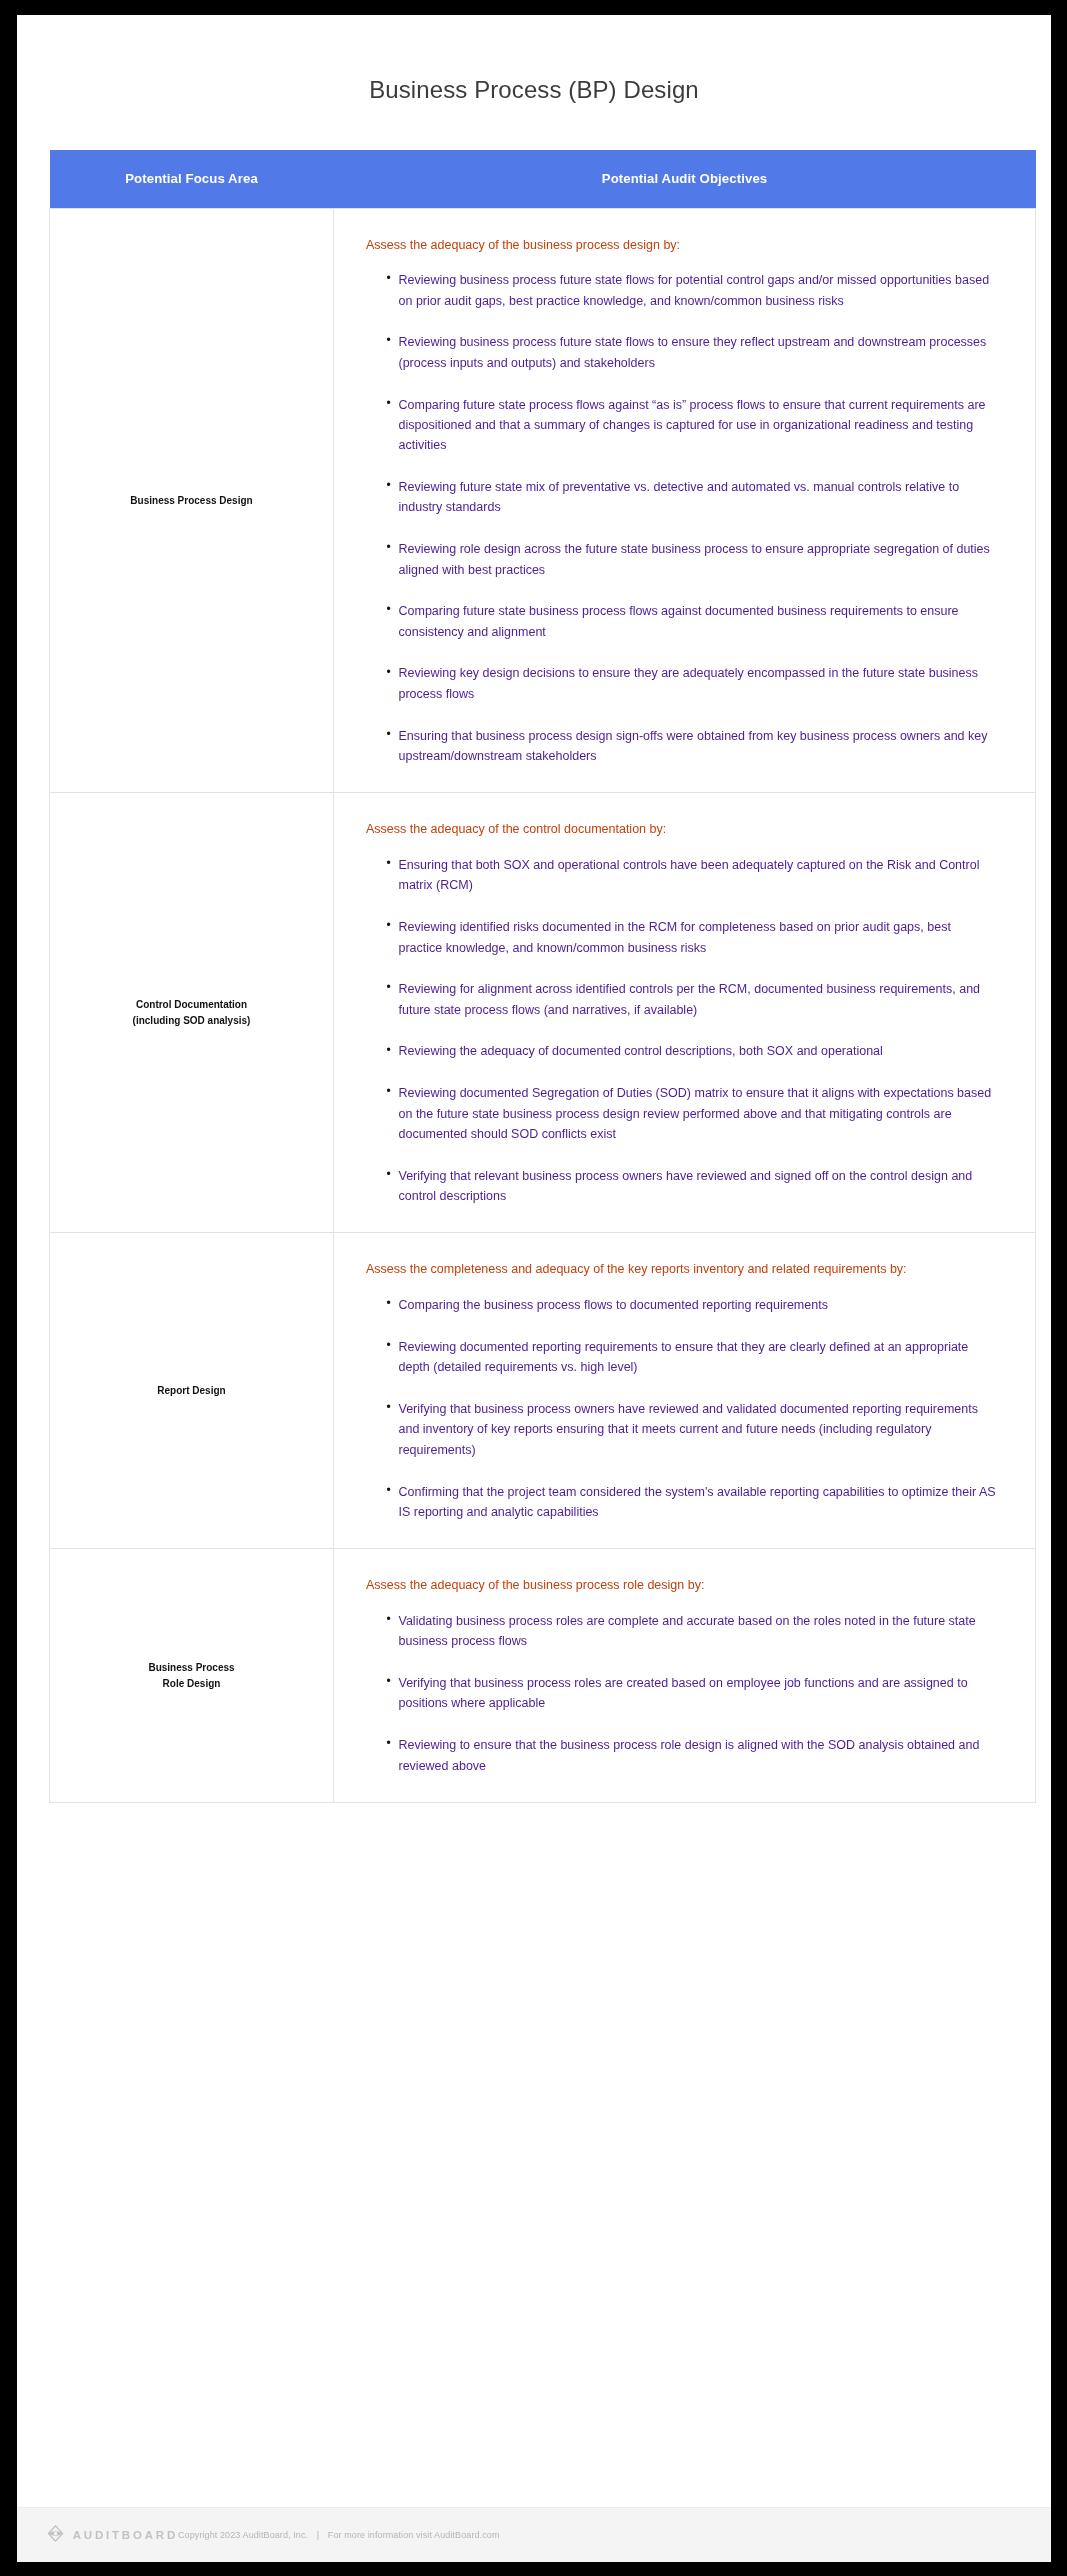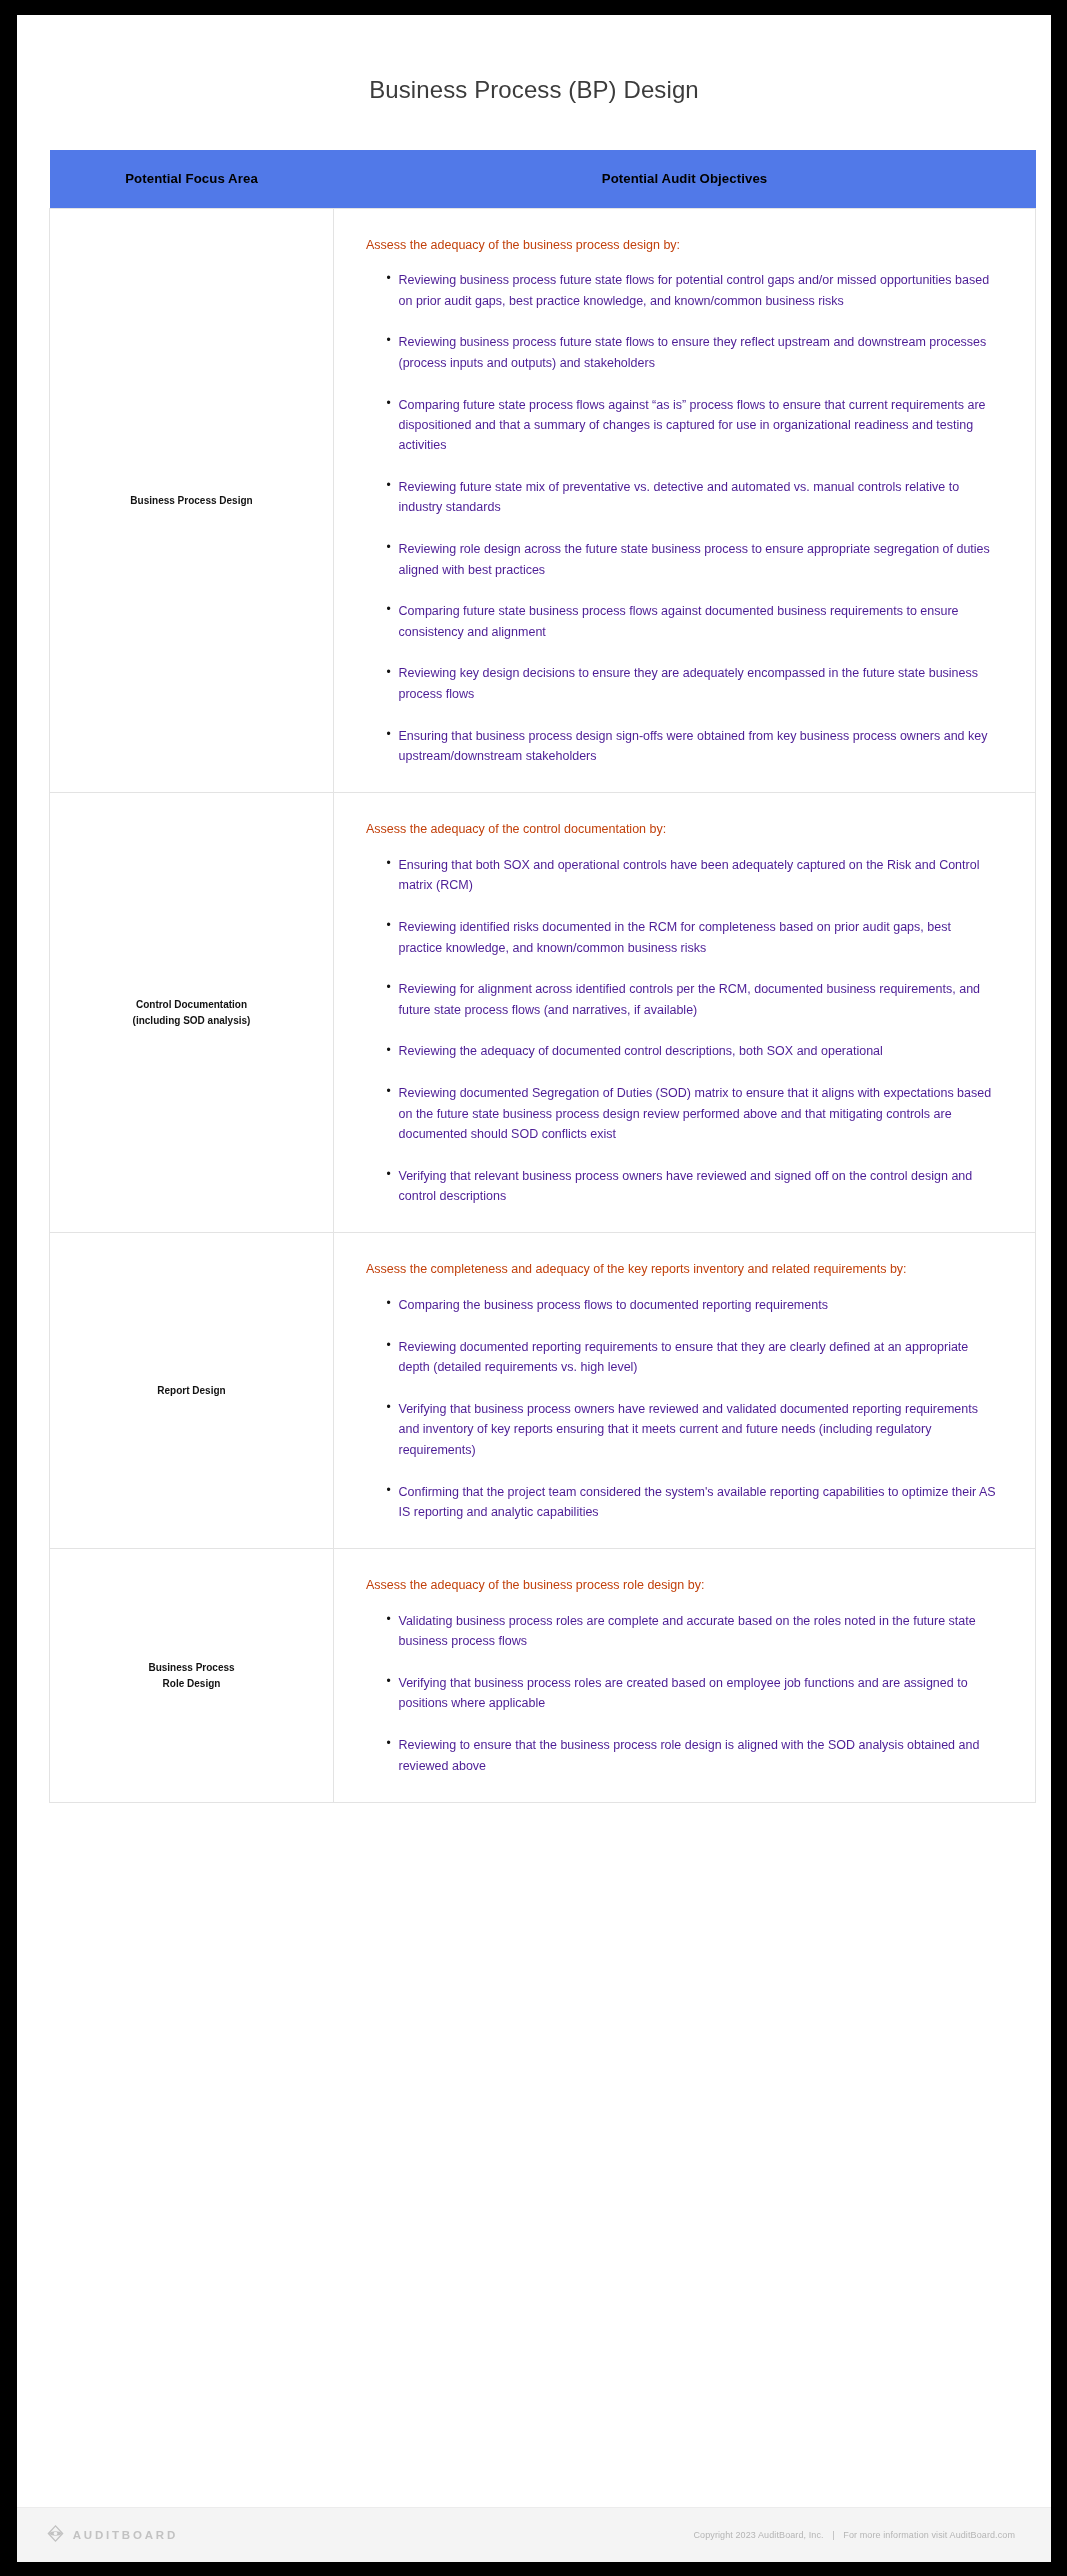--- a/index.html
+++ b/index.html
@@ -48,21 +48,21 @@
   table.objectives {
     width: 952px;
     margin: 0 auto;
     margin-top: 43px;
     border-collapse: collapse;
     table-layout: fixed;
   }
 
   table.objectives th {
     background: #5179E8;
-    color: #000000;
+    color: #ffffff;
     font-size: 13.2px;
     font-weight: bold;
     text-align: center;
     padding: 21.4px 8.5px;
     border: none;
     letter-spacing: 0.1px;
   }
   th.col-focus { width: 267px; }
   th.col-obj   { width: 685px; }
 
@@ -117,21 +117,20 @@
     color: #121212;
   }
 
   .footer {
     flex: 0 0 auto;
     height: 55px;
     background: #f4f4f4;
     border-top: 0.9px solid #ececec;
     display: flex;
     align-items: center;
-    justify-content: space-between;
     padding: 0 36px 0 29px;
     box-sizing: border-box;
   }
   .brand {
     display: flex;
     align-items: center;
     gap: 7.7px;
   }
   .brand .mark { display: block; }
   .brand .wordmark {

